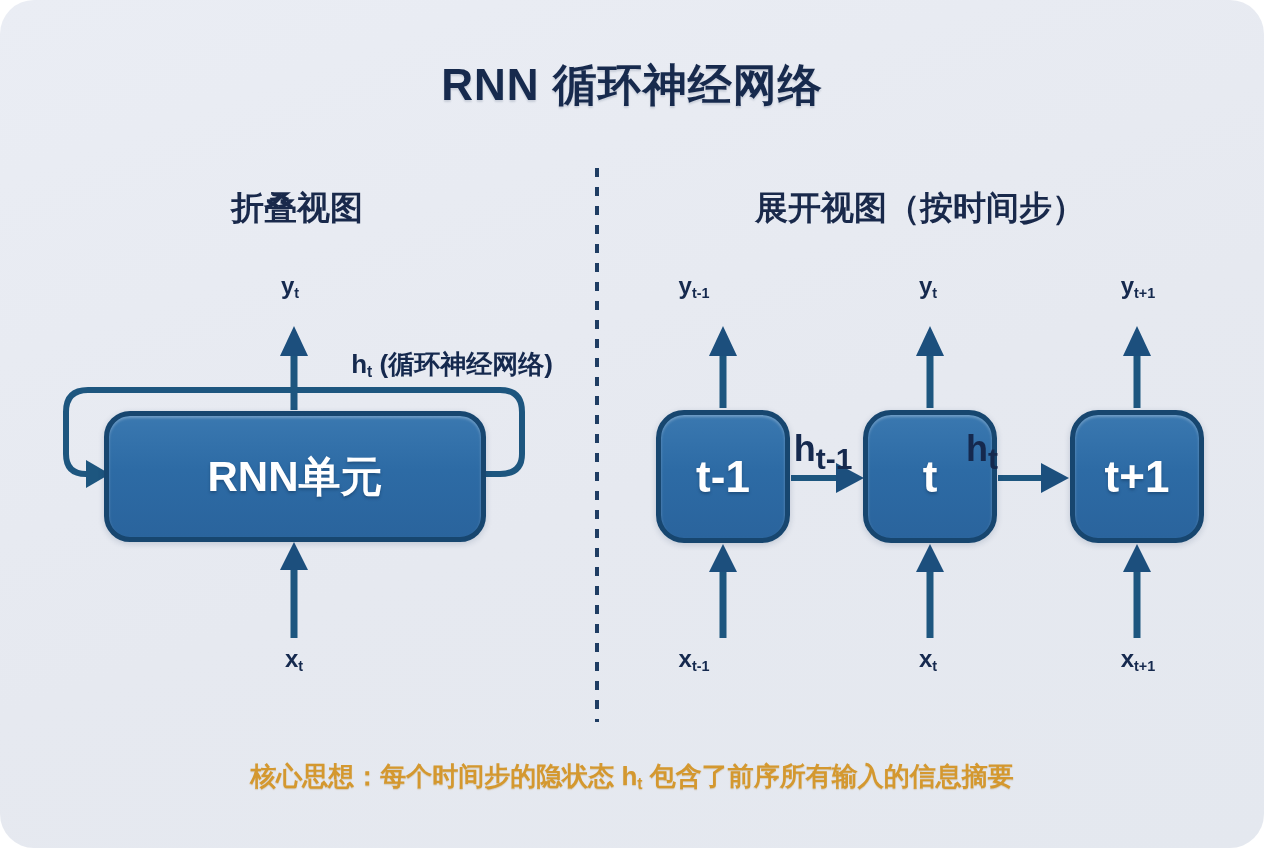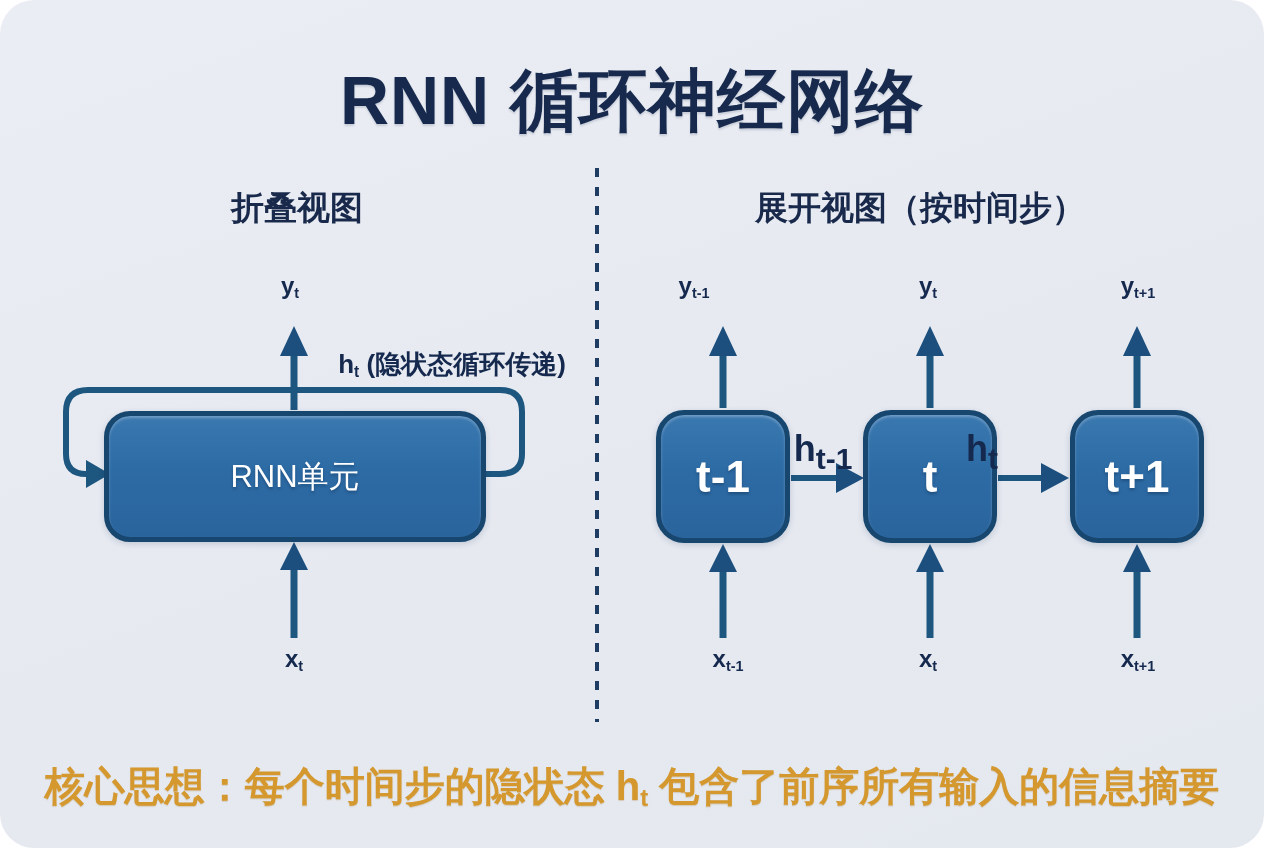--- a/index.html
+++ b/index.html
@@ -19,21 +19,21 @@
   .overlay {
     position: absolute; left: 0; top: 0;
     width: 1264px; height: 848px;
     pointer-events: none;
   }
   .abs { position: absolute; }
   .center-x { transform: translateX(-50%); }
 
   .title {
     left: 632px; top: 56px;
-    font-size: 68px; font-weight: 800;
+    font-size: 44px; font-weight: 800;
     color: #172a4d; letter-spacing: 1px;
     white-space: nowrap;
     text-shadow: 0 2px 2px rgba(23,42,77,0.15);
     text-align: center;
   }
   .heading {
     top: 186px;
     font-size: 33px; font-weight: 800;
     color: #19294b; white-space: nowrap;
   }
@@ -56,41 +56,41 @@
     box-shadow: inset 0 2px 3px rgba(255,255,255,0.28), 0 2px 6px rgba(20,50,90,0.18);
     display: flex; flex-direction: column;
     align-items: center; justify-content: center;
     color: #ffffff;
   }
   .rnn-box {
     left: 104px; top: 411px; width: 382px; height: 131px;
     border-radius: 26px; gap: 5px;
   }
   .rnn-box .cell-title {
-    font-size: 31px; font-weight: 400;
+    font-size: 42px; font-weight: 700;
     text-shadow: 0 2px 3px rgba(10,35,64,0.35);
   }
   .formula {
     font-size: 26px; font-weight: 800; white-space: pre;
     text-shadow: 0 2px 3px rgba(10,35,64,0.35);
   }
   .step-box {
     top: 410px; width: 134px; height: 133px;
     border-radius: 28px;
     font-size: 44px; font-weight: 800;
     text-shadow: 0 2px 3px rgba(10,35,64,0.35);
   }
   .h-label {
     top: 414px;
     font-size: 36px; font-weight: 800;
     color: #15294e; white-space: nowrap; margin-top: 14px;
   }
   .footer {
     left: 632px; top: 759px;
-    font-size: 40px; font-weight: 800;
+    font-size: 26px; font-weight: 800;
     color: #d4982f; white-space: pre;
     text-shadow: 0 1px 1px rgba(160,110,25,0.25);
     text-align: right;
   }
 </style>
 </head>
 <body>
 
 <div class="card">
 
@@ -149,21 +149,21 @@
     </g>
   </svg>
 
   <h1 class="abs center-x title">RNN 循环神经网络</h1>
 
   <div class="abs center-x heading" style="left:297px">折叠视图</div>
   <div class="abs center-x heading" style="left:920px">展开视图（按时间步）</div>
 
   <div class="abs center-x side-label" style="left:290px; top:272px"><span>y</span><sub>t</sub></div>
 
-  <div class="abs center-x loop-label"><span>h</span><sub>t</sub><span> (隐状态循环传递)</span></div>
+  <div class="abs center-x loop-label"><span>h</span><sub>t</sub><span> (循环神经网络)</span></div>
 
   <div class="abs cell-box rnn-box">
     <div class="cell-title">RNN单元</div>
   </div>
 
   <div class="abs center-x side-label" style="left:294px; top:645px"><span>x</span><sub>t</sub></div>
 
   <div class="abs center-x side-label" style="left:694px; top:272px"><span>y</span><sub>t-1</sub></div>
   <div class="abs center-x side-label" style="left:928px; top:272px"><span>y</span><sub>t</sub></div>
   <div class="abs center-x side-label" style="left:1138px; top:272px"><span>y</span><sub>t+1</sub></div>
@@ -174,19 +174,19 @@
   <div class="abs cell-box step-box" style="left:863px">
       <span>t</span>
     </div>
   <div class="abs cell-box step-box" style="left:1070px">
       <span>t+1</span>
     </div>
 
   <div class="abs center-x h-label" style="left:823px"><span>h</span><sub>t-1</sub></div>
   <div class="abs center-x h-label" style="left:982px"><span>h</span><sub>t</sub></div>
 
-  <div class="abs center-x side-label" style="left:728px; top:645px"><span>x</span><sub>t-1</sub></div>
+  <div class="abs center-x side-label" style="left:694px; top:645px"><span>x</span><sub>t-1</sub></div>
   <div class="abs center-x side-label" style="left:928px; top:645px"><span>x</span><sub>t</sub></div>
   <div class="abs center-x side-label" style="left:1138px; top:645px"><span>x</span><sub>t+1</sub></div>
 
   <div class="abs center-x footer"><span>核心思想：每个时间步的隐状态 h</span><sub>t</sub><span> 包含了前序所有输入的信息摘要</span></div>
 
 </div>
 
 </body></html>

